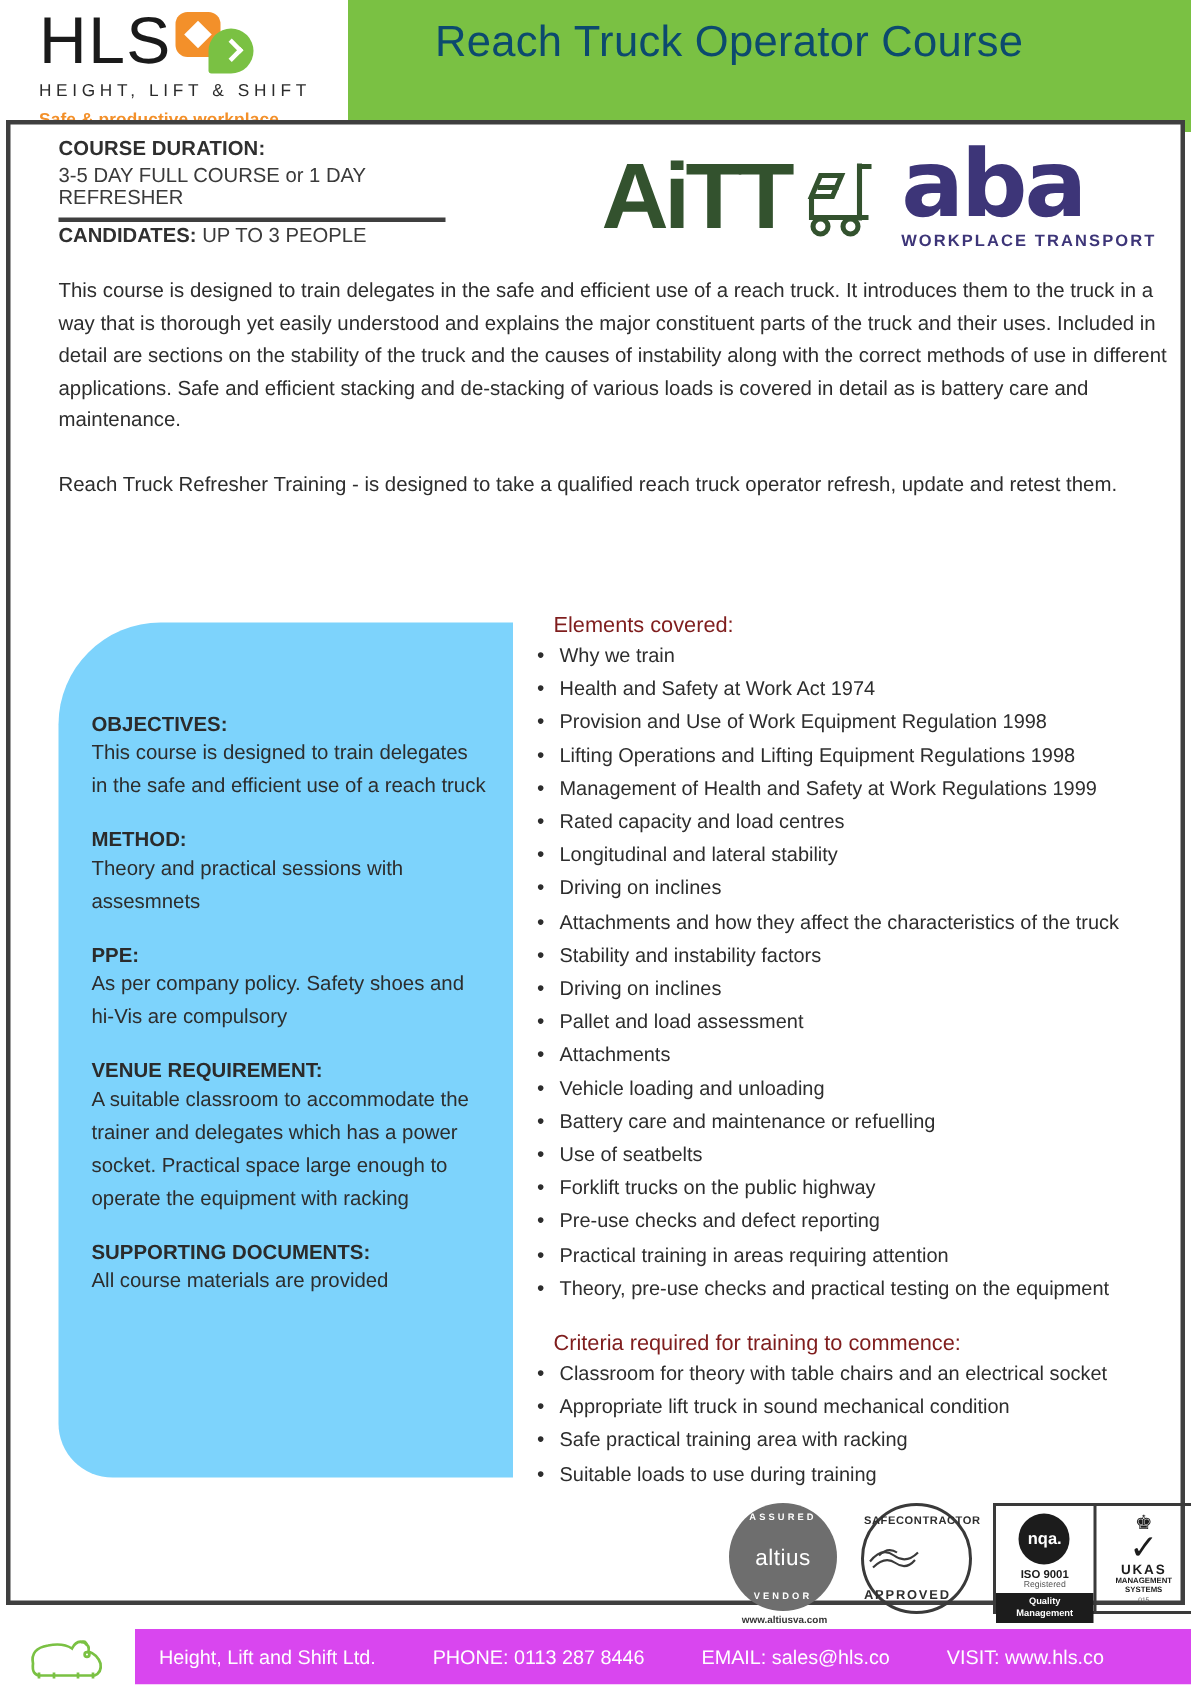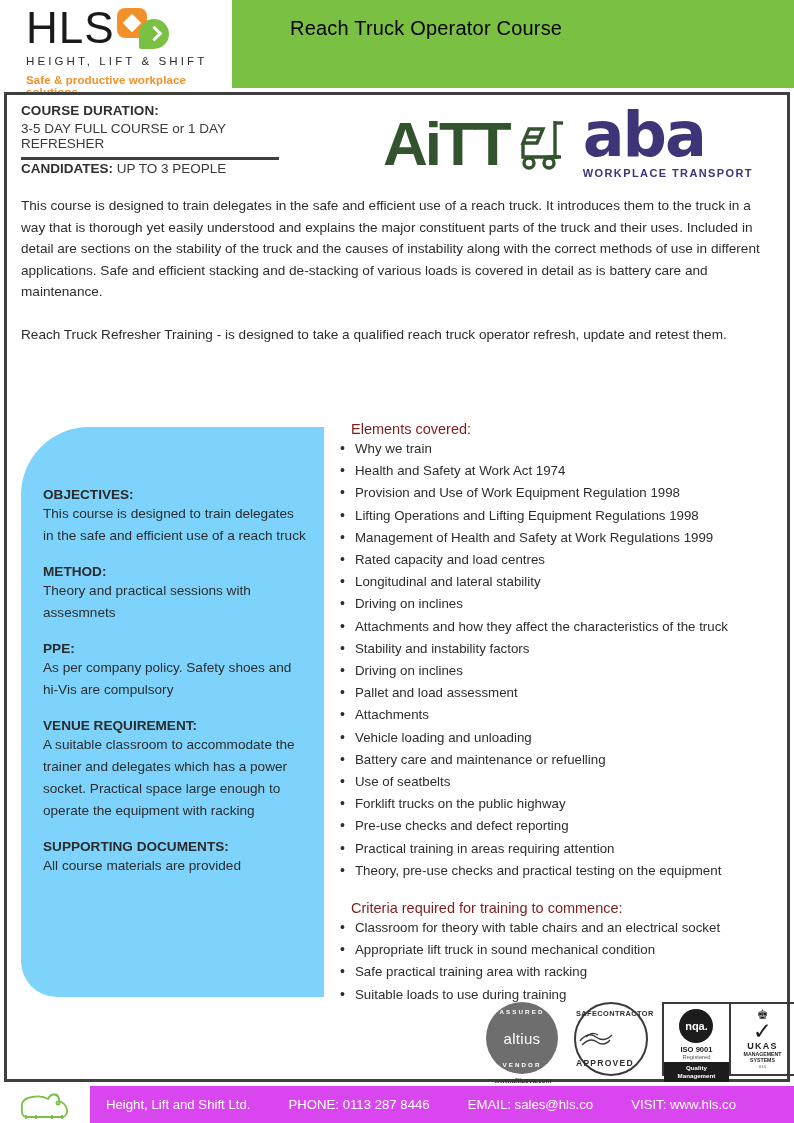--- a/index.html
+++ b/index.html
@@ -84,34 +84,35 @@
   }
   .header-title-bar {
     flex: 1;
     background: #7ac143;
     display: flex;
     align-items: flex-start;
     padding-top: 8px;
     padding-left: 58px;
   }
   .header-title {
-    color: #000000;
-    font-size: 20px;
+    color: #0c4a6e;
+    font-size: 29px;
     font-weight: 400;
     letter-spacing: 0.2px;
     line-height: 40px;
   }
 
   
   .doc-frame {
     position: absolute;
-    left: 4px; top: 92px;
+    left: 4px; top: 80px;
     width: 786px; height: 990px;
     border: 3px solid #3f3f3f;
     background: #ffffff;
+    padding-left: 18px;
   }
   .doc-inner { position: relative; width: 100%; height: 100%; }
 
   
   .duration-wrap {
     position: absolute;
     left: 14px; top: 8px;
     width: 260px;
   }
   .duration-title {

